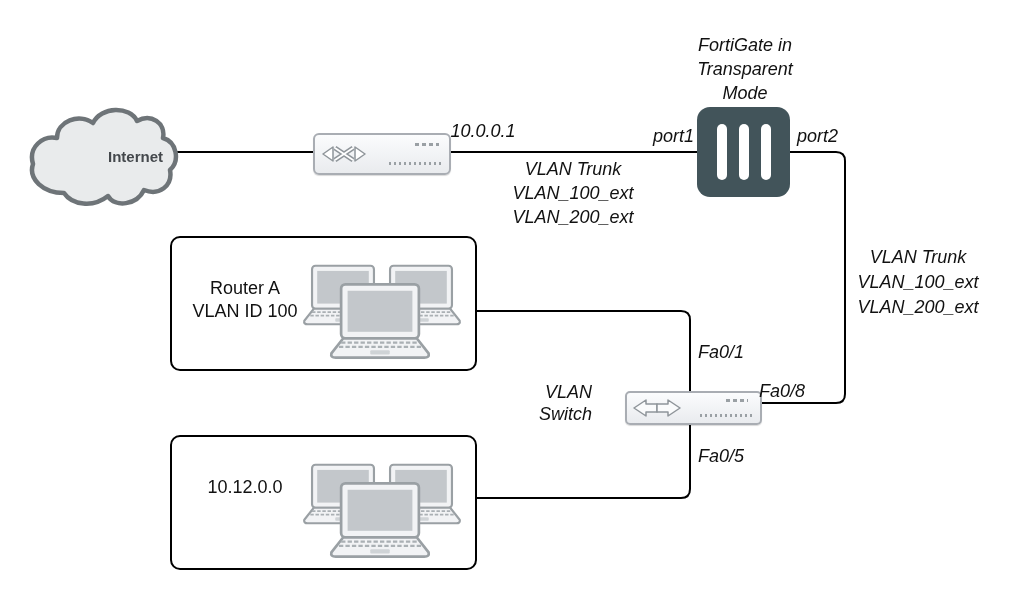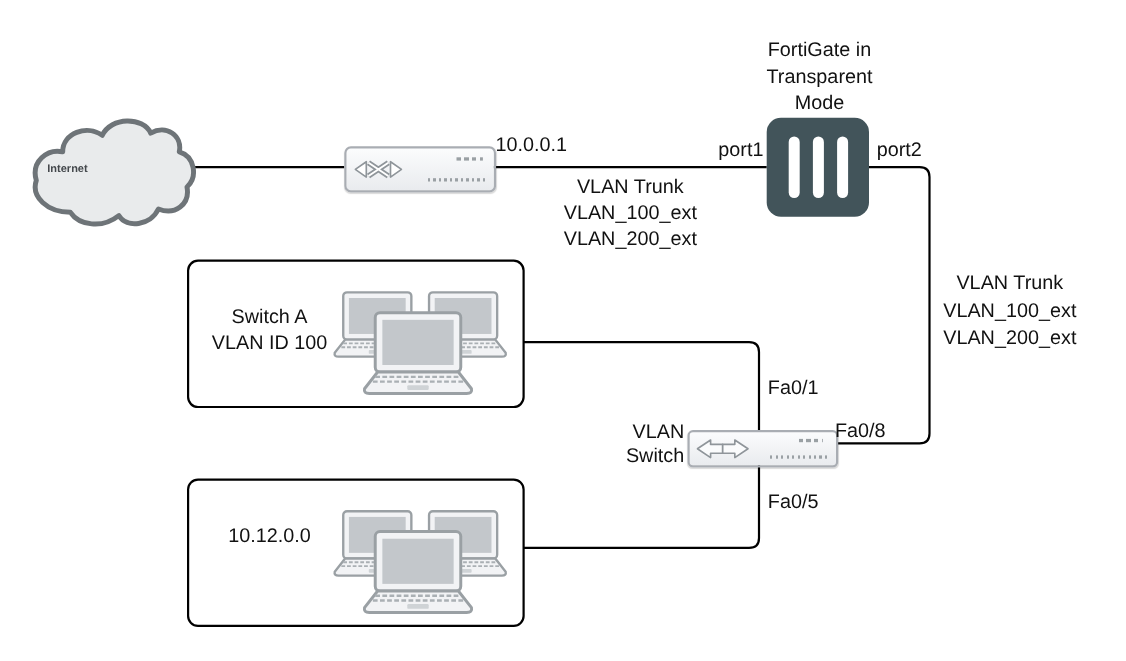--- a/index.html
+++ b/index.html
@@ -2,21 +2,21 @@
 <html><head>
 <meta charset="utf-8">
 <style>
   html,body{margin:0;padding:0;background:#ffffff;}
   #canvas{
     position:relative;width:1024px;height:601px;background:#ffffff;
     font-family:"Liberation Sans","DejaVu Sans",sans-serif;color:#111;
     overflow:hidden;
   }
   .abs{position:absolute;}
-  .label{position:absolute;font-size:18px;line-height:24px;color:#111;white-space:nowrap;}
+  .label{position:absolute;font-size:18px;line-height:24px;color:#111;white-space:nowrap;font-style:italic;}
   .center{text-align:center;}
   .right{text-align:right;}
 
   
   #wires{position:absolute;left:0;top:0;pointer-events:none;}
 
   
   .device{
     position:absolute;border:2px solid #a9adb3;border-radius:6px;
     background:linear-gradient(#fbfcfd,#e9ebee);
@@ -37,21 +37,21 @@
 
   
   .company{
     position:absolute;left:170px;width:303px;height:131px;
     border:2.5px solid #000;border-radius:10px;background:#fff;
   }
   .company-text{position:absolute;left:3px;top:39px;width:140px;
     text-align:center;font-size:18px;line-height:23px;}
 
   .internet-label{position:absolute;left:43px;top:148px;width:120px;
-    text-align:left;font-weight:bold;font-size:10px;color:#44484c;}
+    text-align:right;font-weight:bold;font-size:15px;color:#44484c;}
 </style>
 </head>
 <body>
 
 <div id="canvas">
 
   <svg width="0" height="0" style="position:absolute" aria-hidden="true">
     <defs>
       <symbol id="laptop" viewBox="0 0 100 72">
         <rect x="14" y="2" width="72" height="50" rx="4" fill="#f2f3f5" stroke="#9aa0a4" stroke-width="2.5"></rect>
@@ -106,39 +106,39 @@
     <div>VLAN_100_ext</div>
     <div>VLAN_200_ext</div>
   </div>
 
   <div class="label center" style="left:828px;top:245px;width:180px;line-height:25px">
     <div>VLAN Trunk</div>
     <div>VLAN_100_ext</div>
     <div>VLAN_200_ext</div>
   </div>
 
-  <div class="label right" style="left:522px;top:381px;width:100px;line-height:22px">
+  <div class="label right" style="left:492px;top:381px;width:100px;line-height:22px">
     <div>VLAN</div>
     <div>Switch</div>
   </div>
   <div class="device" style="left:625px;top:391px;width:133px;height:30px;border-radius:5px">
     <svg class="abs" style="left:6px;top:5px" width="48" height="20" viewBox="0 0 48 20">
       <path d="M1 10 L13 2 L13 6 L24 6 L24 14 L13 14 L13 18 Z" fill="#fafbfc" stroke="#8f959a" stroke-width="1.5" stroke-linejoin="round"></path>
       <path d="M47 10 L35 2 L35 6 L24 6 L24 14 L35 14 L35 18 Z" fill="#fafbfc" stroke="#8f959a" stroke-width="1.5" stroke-linejoin="round"></path>
     </svg>
     <div class="dashes" style="right:12px;top:6px;width:22px"></div>
     <div class="dots" style="right:8px;bottom:6px;width:52px"></div>
   </div>
   <div class="label" style="left:698px;top:340px">Fa0/1</div>
   <div class="label" style="left:759px;top:379px">Fa0/8</div>
   <div class="label" style="left:698px;top:444px">Fa0/5</div>
 
   <div class="company" style="top:236px">
     <div class="company-text">
-      <div>Switch A</div>
+      <div>Router A</div>
       <div>VLAN ID 100</div>
     </div>
     <svg class="abs" style="left:128px;top:24px" width="166" height="102" viewBox="0 0 166 102">
       <use href="#laptop" x="0" y="2" width="86" height="62"></use>
       <use href="#laptop" x="78" y="2" width="86" height="62"></use>
       <use href="#laptop" x="26" y="20" width="108" height="78"></use>
     </svg>
   </div>
 
   <div class="company" style="top:435px">

